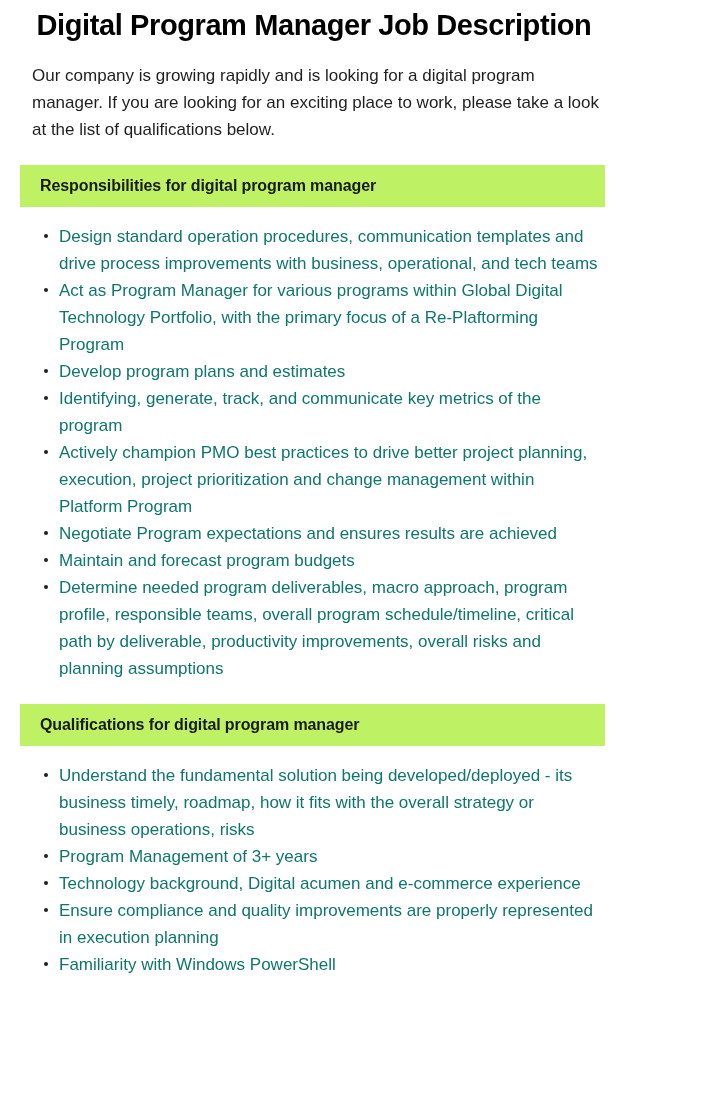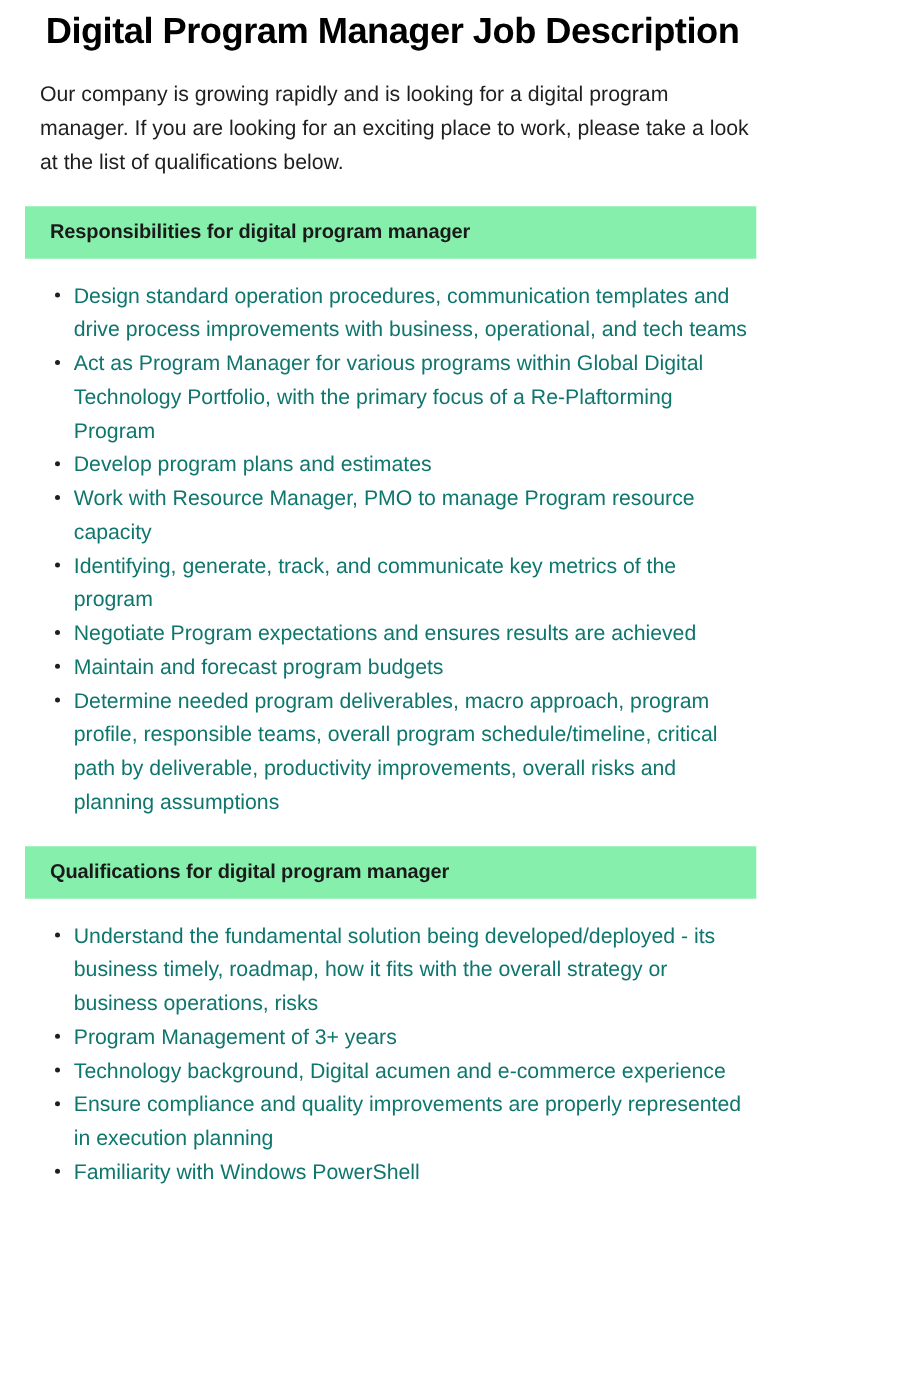--- a/index.html
+++ b/index.html
@@ -47,21 +47,21 @@
 
   
   .section {
     margin-top: 22px;
   }
   .section + .section {
     margin-top: 22px;
   }
 
   .section-header {
-    background: #86efac;
+    background: #bef264;
     margin: 0 23px 0 20px;
     padding: 11px 0 11px 20px;
     box-sizing: border-box;
     min-height: 42px;
     display: flex;
     align-items: flex-end;
   }
   .section-header-label {
     font-size: 16px;
     line-height: 20px;
@@ -114,22 +114,22 @@
 
   <div id="sections-root">
       <div class="section section-responsibilities">
         <div class="section-header">
           <span class="section-header-label">Responsibilities for digital program manager</span>
         </div>
         <ul class="bullet-list">
           <li class="bullet-item">Design standard operation procedures, communication templates and drive process improvements with business, operational, and tech teams</li>
           <li class="bullet-item">Act as Program Manager for various programs within Global Digital Technology Portfolio, with the primary focus of a Re-Plaftorming Program</li>
           <li class="bullet-item">Develop program plans and estimates</li>
-          <li class="bullet-item">Work with Resource Manager, PMO to manage Program resource capacity</li>
           <li class="bullet-item">Identifying, generate, track, and communicate key metrics of the program</li>
+          <li class="bullet-item">Actively champion PMO best practices to drive better project planning, execution, project prioritization and change management within Platform Program</li>
           <li class="bullet-item">Negotiate Program expectations and ensures results are achieved</li>
           <li class="bullet-item">Maintain and forecast program budgets</li>
           <li class="bullet-item">Determine needed program deliverables, macro approach, program profile, responsible teams, overall program schedule/timeline, critical path by deliverable, productivity improvements, overall risks and planning assumptions</li>
         </ul>
       </div>
       <div class="section section-qualifications">
         <div class="section-header">
           <span class="section-header-label">Qualifications for digital program manager</span>
         </div>
         <ul class="bullet-list">

